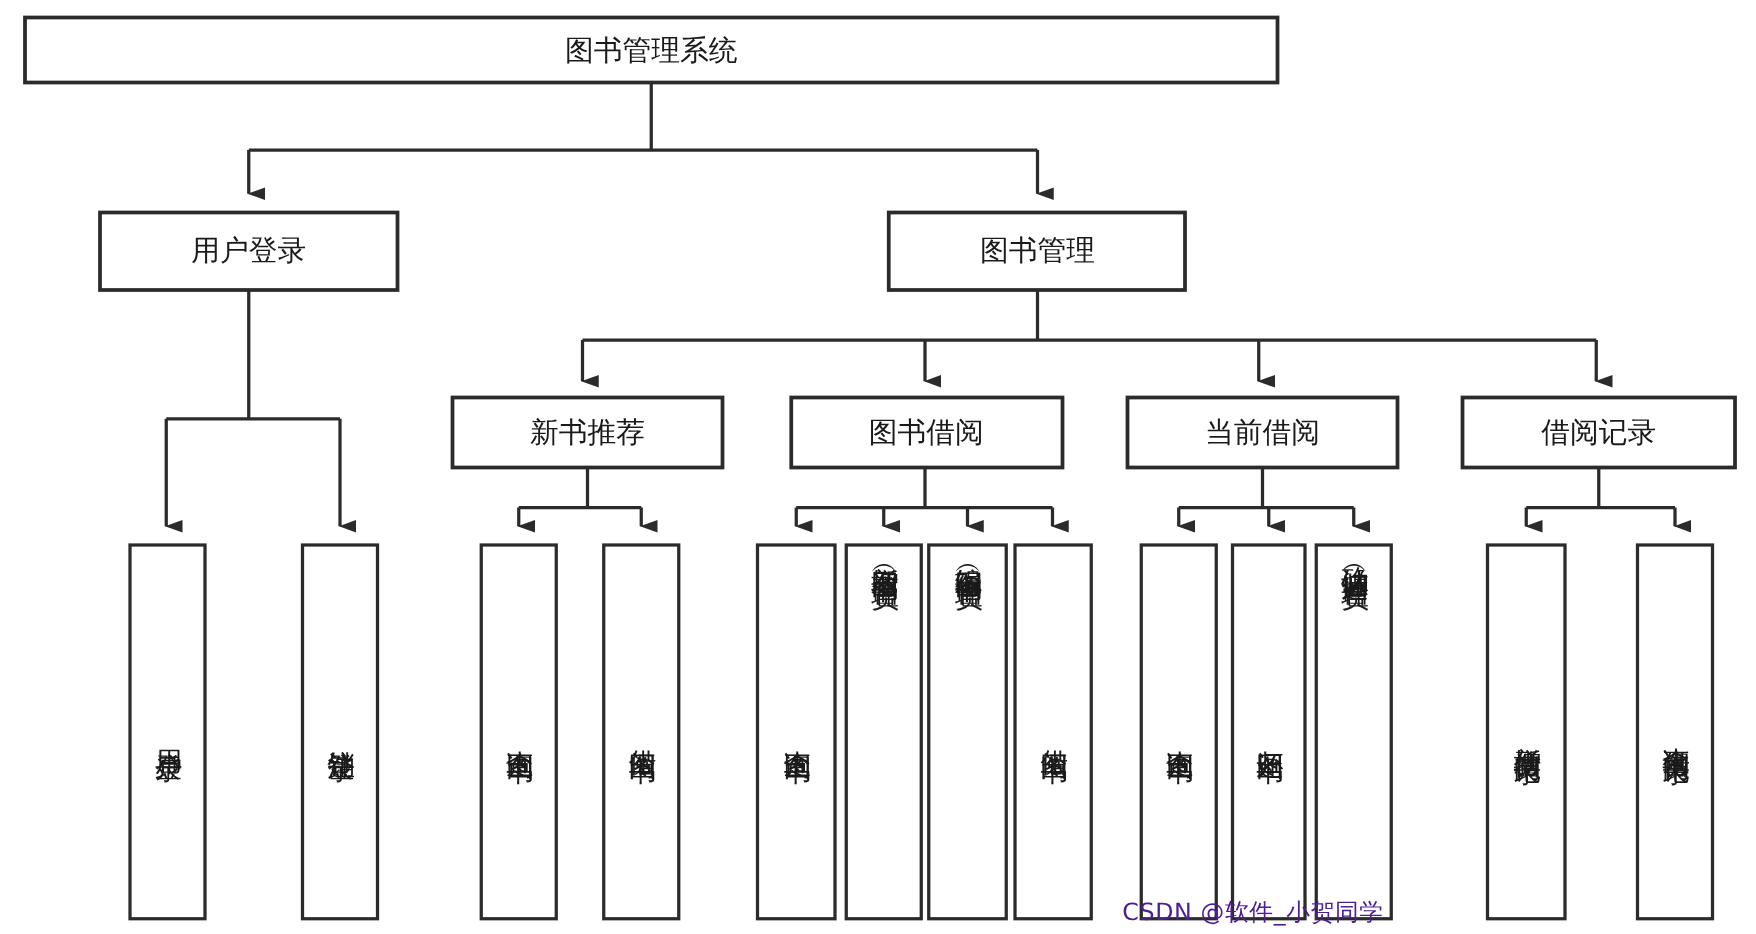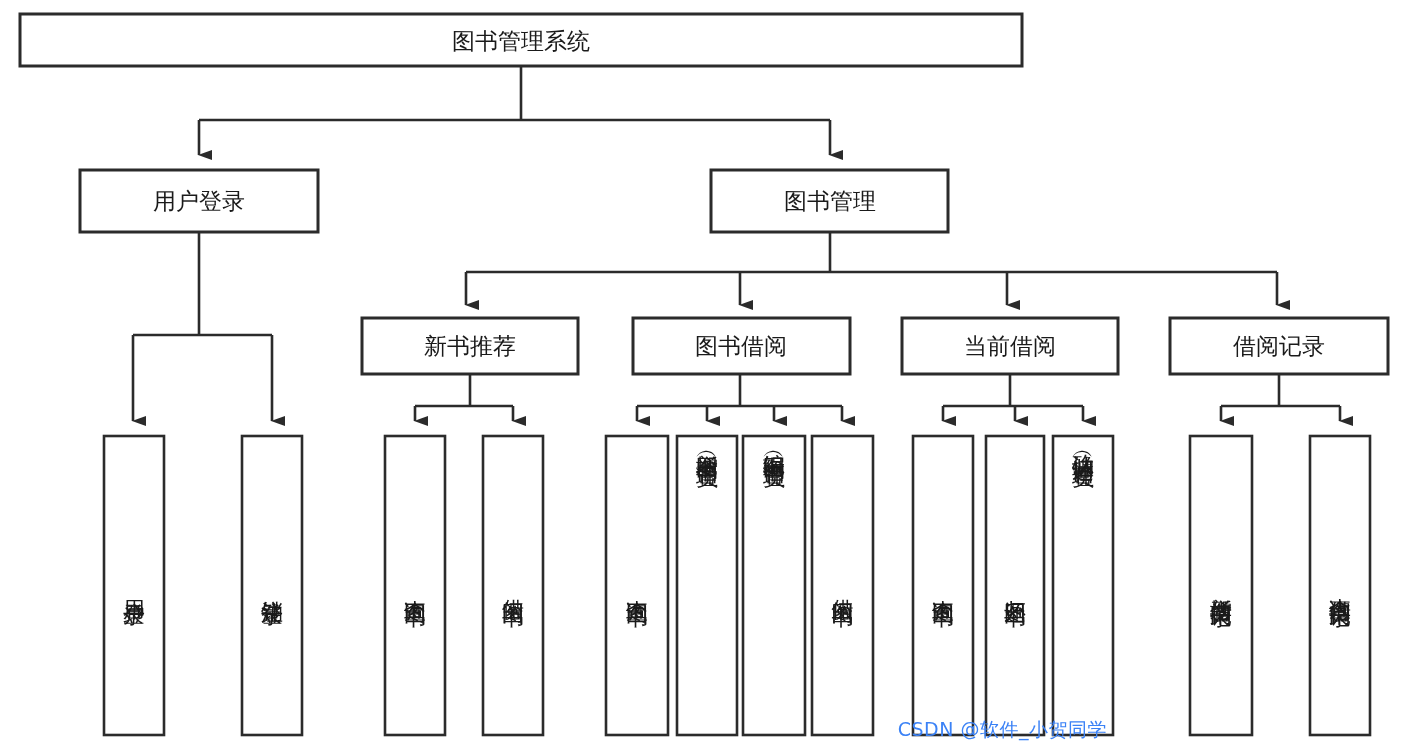--- a/index.html
+++ b/index.html
@@ -71,21 +71,21 @@
     color: #1a1a1a;
     white-space: nowrap;
     text-align: center;
   }
   .watermark {
     position: absolute;
     right: 6px;
     bottom: 4px;
     font-family: "DejaVu Sans", "Liberation Sans", sans-serif;
     font-size: 19px;
-    color: #3b82f6;
+    color: #4c1d95;
     letter-spacing: 0.5px;
     white-space: nowrap;
   }
 </style>
 </head>
 <body>
 
 <div id="diagram-root">
 
   <svg id="tree-svg" viewBox="0 0 1405 747">

